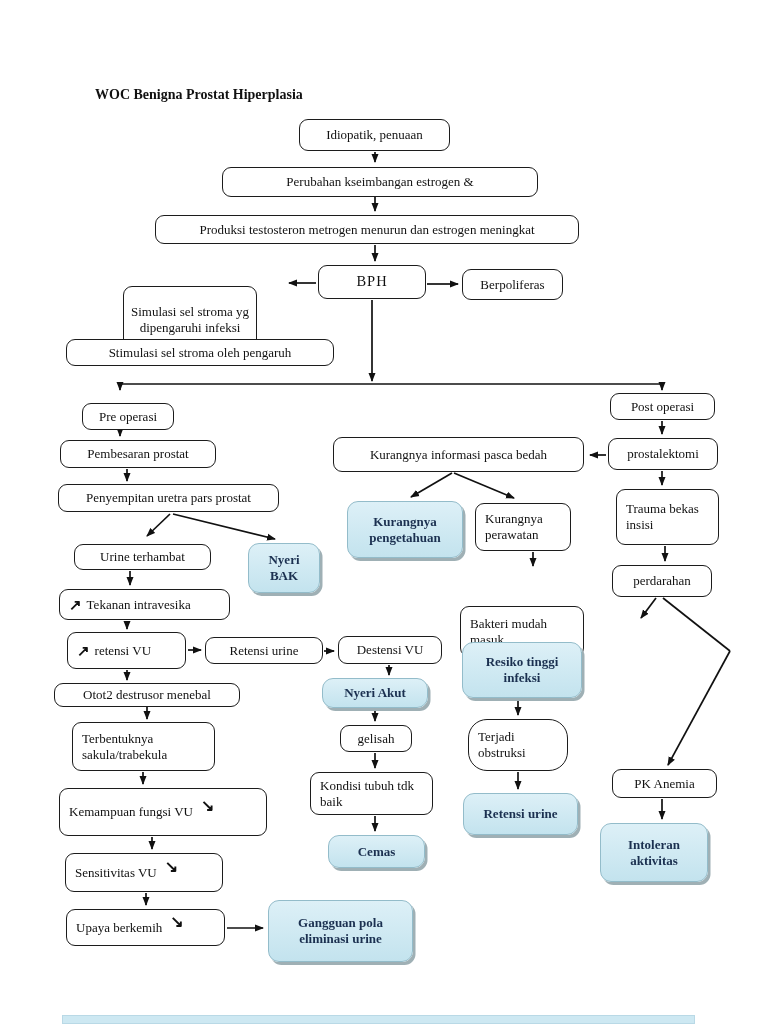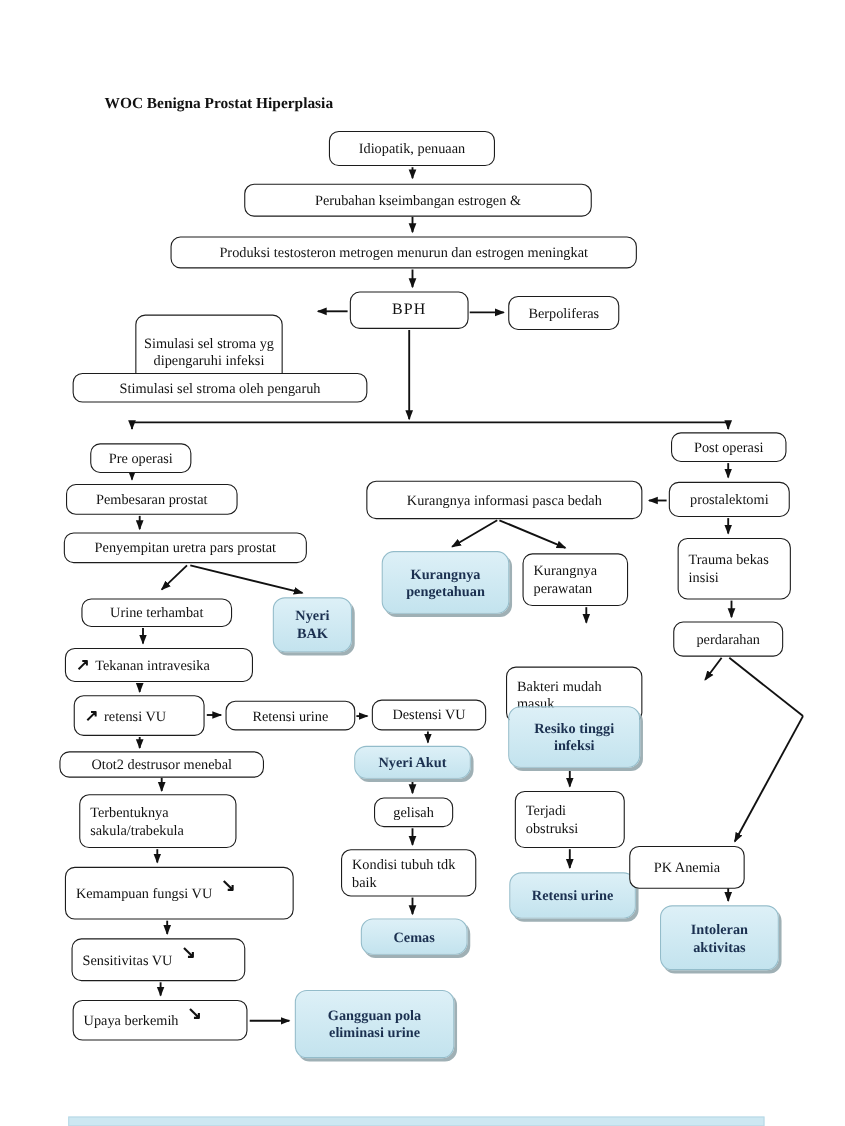--- a/index.html
+++ b/index.html
@@ -122,25 +122,25 @@
   <div class="node hl" style="left:322px;top:678px;width:106px;height:30px;">Nyeri Akut</div>
   <div class="node" style="left:340px;top:725px;width:72px;height:27px;">gelisah</div>
   <div class="node la" style="left:310px;top:772px;width:123px;height:43px;">Kondisi tubuh tdk baik</div>
   <div class="node hl" style="left:328px;top:835px;width:97px;height:33px;">Cemas</div>
 
   <div class="node" style="left:333px;top:437px;width:251px;height:35px;">Kurangnya informasi pasca bedah</div>
   <div class="node hl" style="left:347px;top:501px;width:116px;height:57px;">Kurangnya pengetahuan</div>
   <div class="node la" style="left:475px;top:503px;width:96px;height:48px;">Kurangnya perawatan</div>
   <div class="node la" style="left:460px;top:570px;width:124px;height:51px;margin-top:36px;">Bakteri mudah masuk</div>
   <div class="node hl" style="left:462px;top:642px;width:120px;height:56px;">Resiko tinggi infeksi</div>
-  <div class="node la" style="left:468px;top:719px;width:100px;height:52px;">Terjadi obstruksi</div>
+  <div class="node la" style="left:468px;top:719px;width:100px;height:52px;border-radius:19px;">Terjadi obstruksi</div>
   <div class="node hl" style="left:463px;top:793px;width:115px;height:42px;">Retensi urine</div>
 
   <div class="node" style="left:610px;top:393px;width:105px;height:27px;">Post operasi</div>
   <div class="node" style="left:608px;top:438px;width:110px;height:32px;">prostalektomi</div>
   <div class="node la" style="left:616px;top:489px;width:103px;height:56px;">Trauma bekas insisi</div>
   <div class="node" style="left:612px;top:565px;width:100px;height:32px;">perdarahan</div>
-  <div class="node" style="left:572px;top:769px;width:105px;height:39px;">PK Anemia</div>
+  <div class="node" style="left:612px;top:769px;width:105px;height:29px;">PK Anemia</div>
   <div class="node hl" style="left:600px;top:823px;width:108px;height:59px;">Intoleran aktivitas</div>
 
   <div class="pageedge"></div>
 
 </div>
 
 </body></html>

